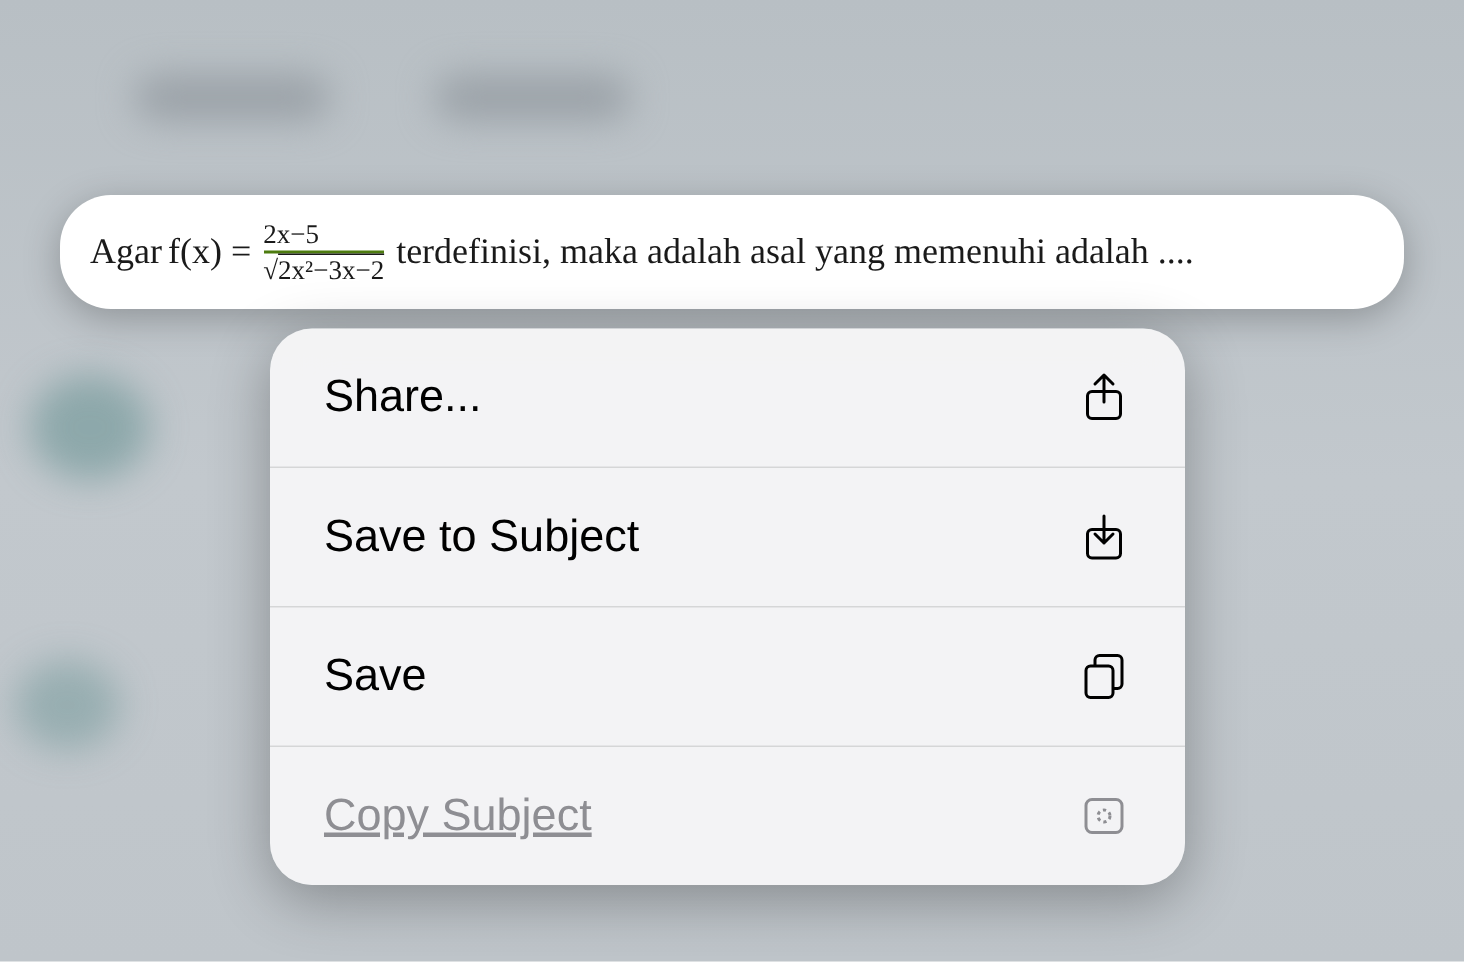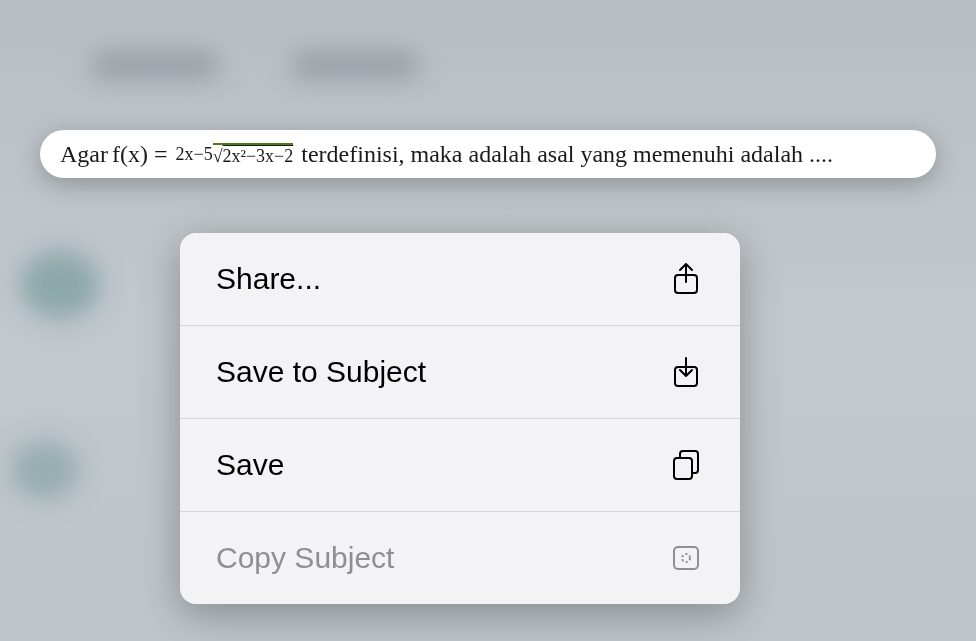--- a/index.html
+++ b/index.html
@@ -27,40 +27,41 @@
     }
     .blob1 { top: 50px; left: 90px; width: 130px; height: 30px; }
     .blob2 { top: 50px; left: 290px; width: 130px; height: 30px; }
     .blob3 { top: 250px; left: 20px; width: 80px; height: 70px; border-radius: 50%; background: #5a8a8a; opacity: 0.5; }
     .blob4 { top: 440px; left: 10px; width: 70px; height: 60px; border-radius: 50%; background: #5a8a8a; opacity: 0.4; }
     .content-preview {
       position: absolute;
       top: 130px;
       left: 40px;
       right: 40px;
-      height: 48px;
+      height: 76px;
       background: #ffffff;
       border-radius: 34px;
       box-shadow: 0 6px 25px rgba(0,0,0,0.25);
       display: flex;
       align-items: center;
       padding: 0 20px;
       font-family: 'Times New Roman', serif;
       font-size: 24px;
       color: #1a1a1a;
     }
     .math-preview {
       display: flex;
       align-items: center;
       gap: 4px;
       white-space: nowrap;
     }
     .fraction {
       display: inline-flex;
-      align-items: flex-end;
+      flex-direction: column;
+      align-items: flex-start;
       font-size: 18px;
       line-height: 1;
       vertical-align: middle;
       margin: 0 4px;
     }
     .frac-num {
       padding-bottom: 2px;
     }
     .frac-den {
       border-top: 2px solid #4d7c0f;
@@ -69,41 +70,42 @@
     }
     .sqrt-sym {
       font-size: 18px;
     }
     .overline {
       text-decoration: overline;
       text-decoration-thickness: 1px;
     }
     .context-menu {
       position: absolute;
-      top: 233px;
+      top: 219px;
       left: 180px;
-      width: 560px;
+      width: 610px;
       background: rgba(245, 245, 247, 0.95);
-      border-radius: 16px;
+      border-radius: 28px;
       box-shadow: 0 10px 40px rgba(0,0,0,0.3);
       overflow: hidden;
       backdrop-filter: blur(20px);
     }
     .menu-item {
       display: flex;
       align-items: center;
       justify-content: space-between;
       padding: 28px 36px;
       font-size: 30px;
       color: #000;
       cursor: pointer;
       border-bottom: 1px solid rgba(0,0,0,0.12);
     }
     .menu-item:last-child {
       border-bottom: none;
+      text-decoration: underline;
     }
     .menu-item.disabled {
       color: #8e8e93;
     }
     .menu-item.disabled .icon-wrap svg {
       stroke: #8e8e93;
     }
     .icon-wrap {
       width: 36px;
       height: 36px;

